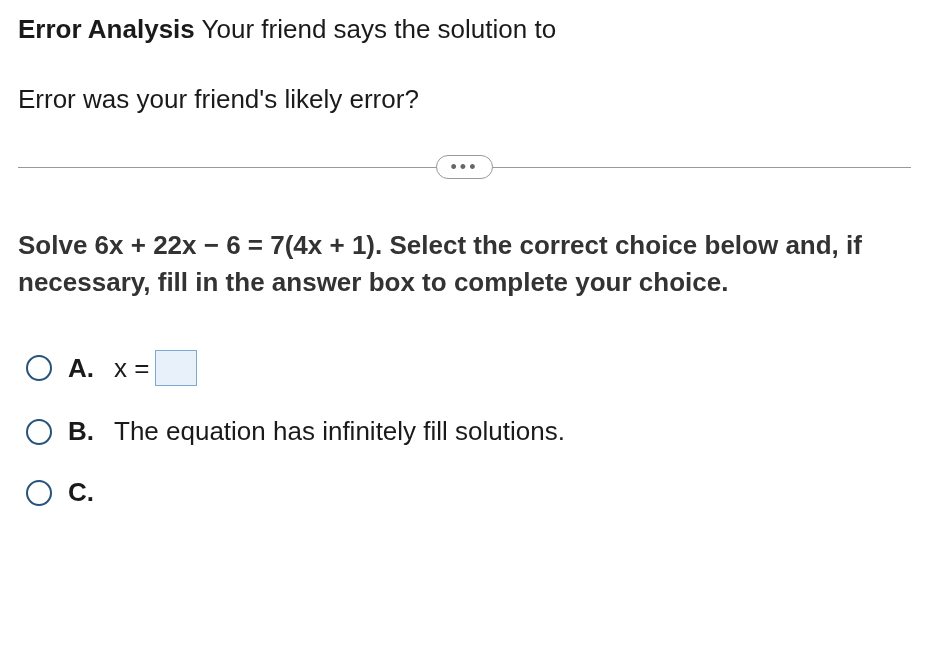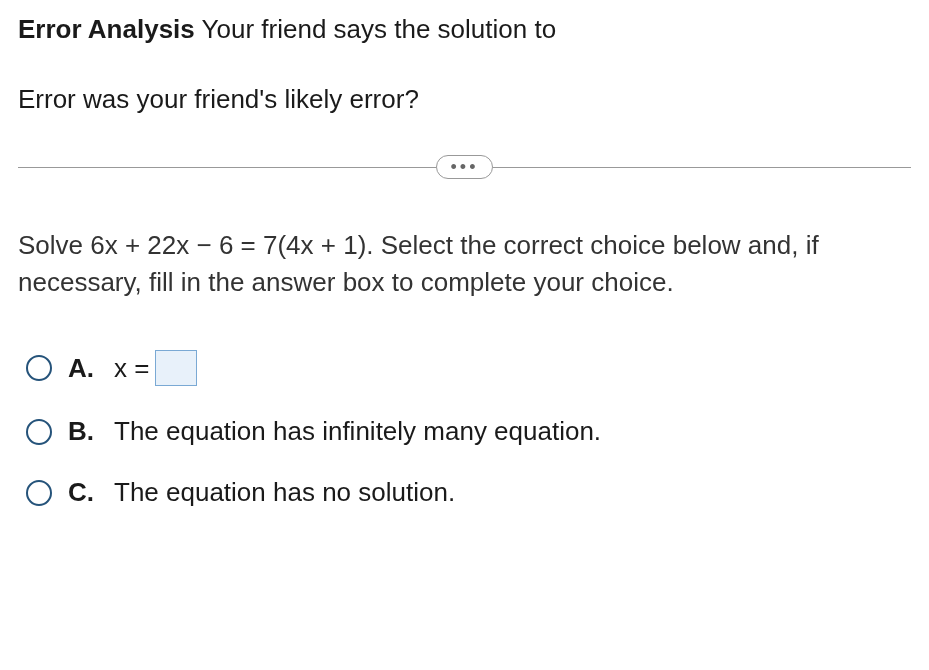--- a/index.html
+++ b/index.html
@@ -43,20 +43,21 @@
       letter-spacing: 3px;
       line-height: 1;
       background: #ffffff;
       position: relative;
     }
     .instruction-block {
       font-size: 26px;
       line-height: 1.4;
       color: #333333;
       margin-bottom: 50px;
+      font-weight: bold;
     }
     .choices {
       padding-left: 8px;
     }
     .choice-row {
       display: flex;
       align-items: center;
       margin-bottom: 30px;
     }
     .radio {
@@ -114,22 +115,21 @@
     <div class="choice-letter">A.</div>
     <div class="choice-text">
       <span>x =</span>
       <span class="answer-input"></span>
     </div>
   </div>
 
   <div class="choice-row">
     <div class="radio"></div>
     <div class="choice-letter">B.</div>
-    <div class="choice-text">The equation has infinitely many equation.</div>
+    <div class="choice-text">The equation has infinitely fill solutions.</div>
   </div>
 
   <div class="choice-row">
     <div class="radio"></div>
     <div class="choice-letter">C.</div>
-    <div class="choice-text">The equation has no solution.</div>
   </div>
 
 </div>
 
 </body></html>

